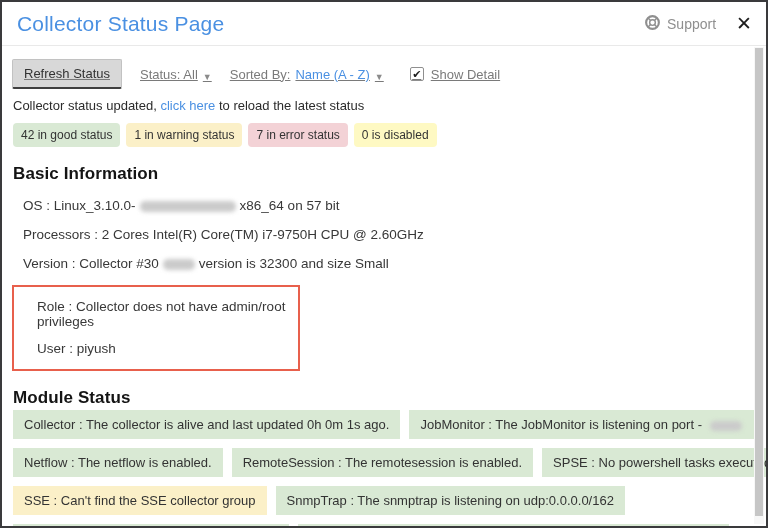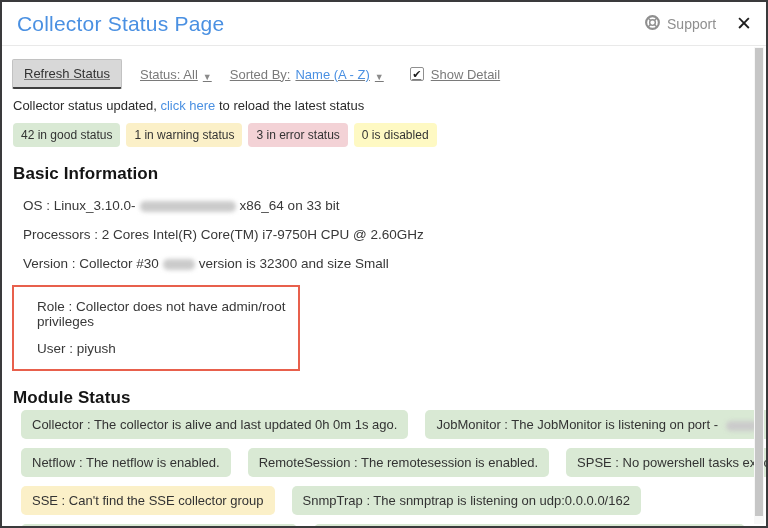--- a/index.html
+++ b/index.html
@@ -93,23 +93,23 @@
   }
   .highlight-box .info-line { margin: 12px 0 12px 11px; }
 
   
   .badge-rows { margin-left: 1px; }
   .badge-row { display: flex; }
   .badge {
     font-size: 13px;
     color: #333;
     background: #d9e9d4;
-    border-radius: 5px;
+    border-radius: 0;
     padding: 7px 11px;
-    margin: 0 9px 9px 8px;
+    margin: 0 9px 9px 0;
     white-space: nowrap;
   }
   .badge.warn { background: #fbf0c8; }
 
   
   .scroll-track { position: absolute; top: 45px; right: 2px; bottom: 2px; width: 10px; background: #f7f7f7; }
   .scroll-thumb { position: absolute; top: 46px; right: 3px; width: 8px; height: 468px; background: #c6c6c6; }
 </style>
 </head>
 <body>
@@ -155,28 +155,28 @@
       </div>
     </div>
 
     <div class="status-line">
       <span>Collector status updated, </span><span class="link">click here</span><span> to reload the latest status</span>
     </div>
 
     <div class="summary-badges">
       <span class="pill good">42 in good status</span>
       <span class="pill warn">1 in warning status</span>
-      <span class="pill error">3 in error status</span>
+      <span class="pill error">7 in error status</span>
       <span class="pill disabled">0 is disabled</span>
     </div>
 
     <div class="section-heading">Basic Information</div>
 
     <div class="info-line">
-      <span>OS : Linux_3.10.0-</span><span class="redacted redact-os"></span><span>x86_64 on 33 bit</span>
+      <span>OS : Linux_3.10.0-</span><span class="redacted redact-os"></span><span>x86_64 on 57 bit</span>
     </div>
 
     <div class="info-line">Processors : 2 Cores Intel(R) Core(TM) i7-9750H CPU @ 2.60GHz</div>
 
     <div class="info-line">
       <span>Version : Collector #30</span><span class="redacted redact-ver"></span><span>version is 32300 and size Small</span>
     </div>
 
     <div class="highlight-box">
       <div class="info-line">Role : Collector does not have admin/root privileges</div>

